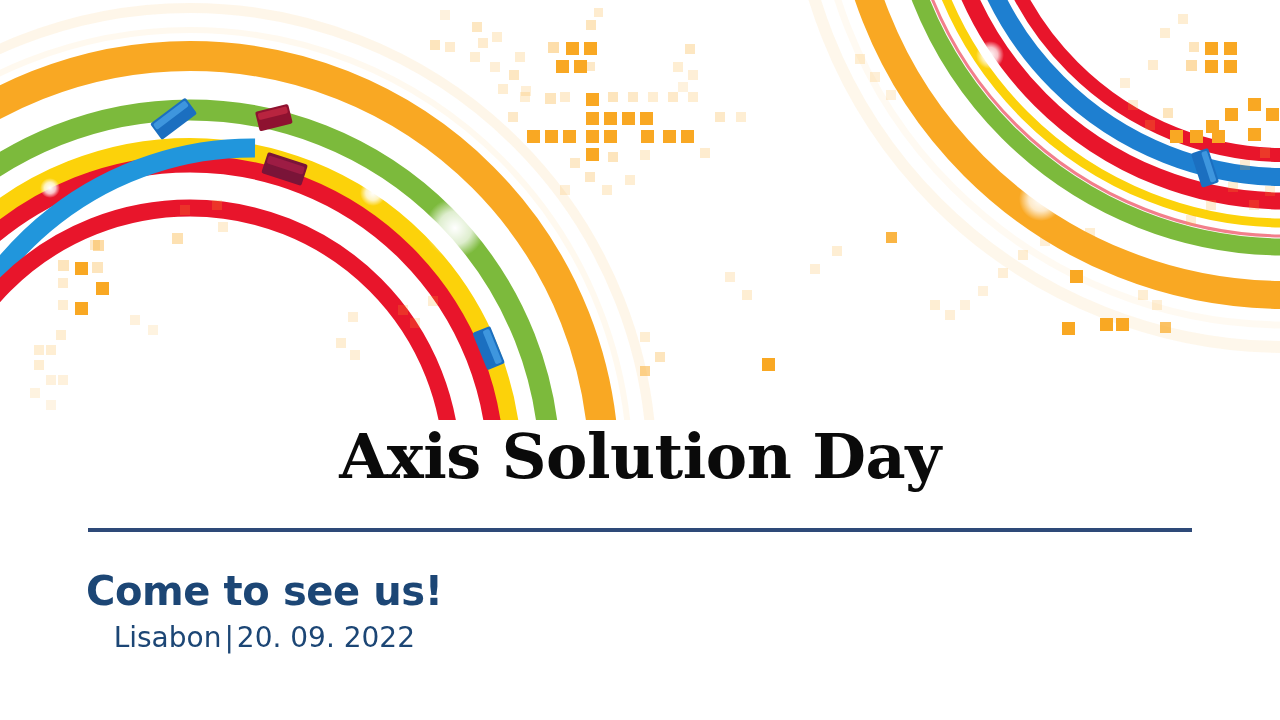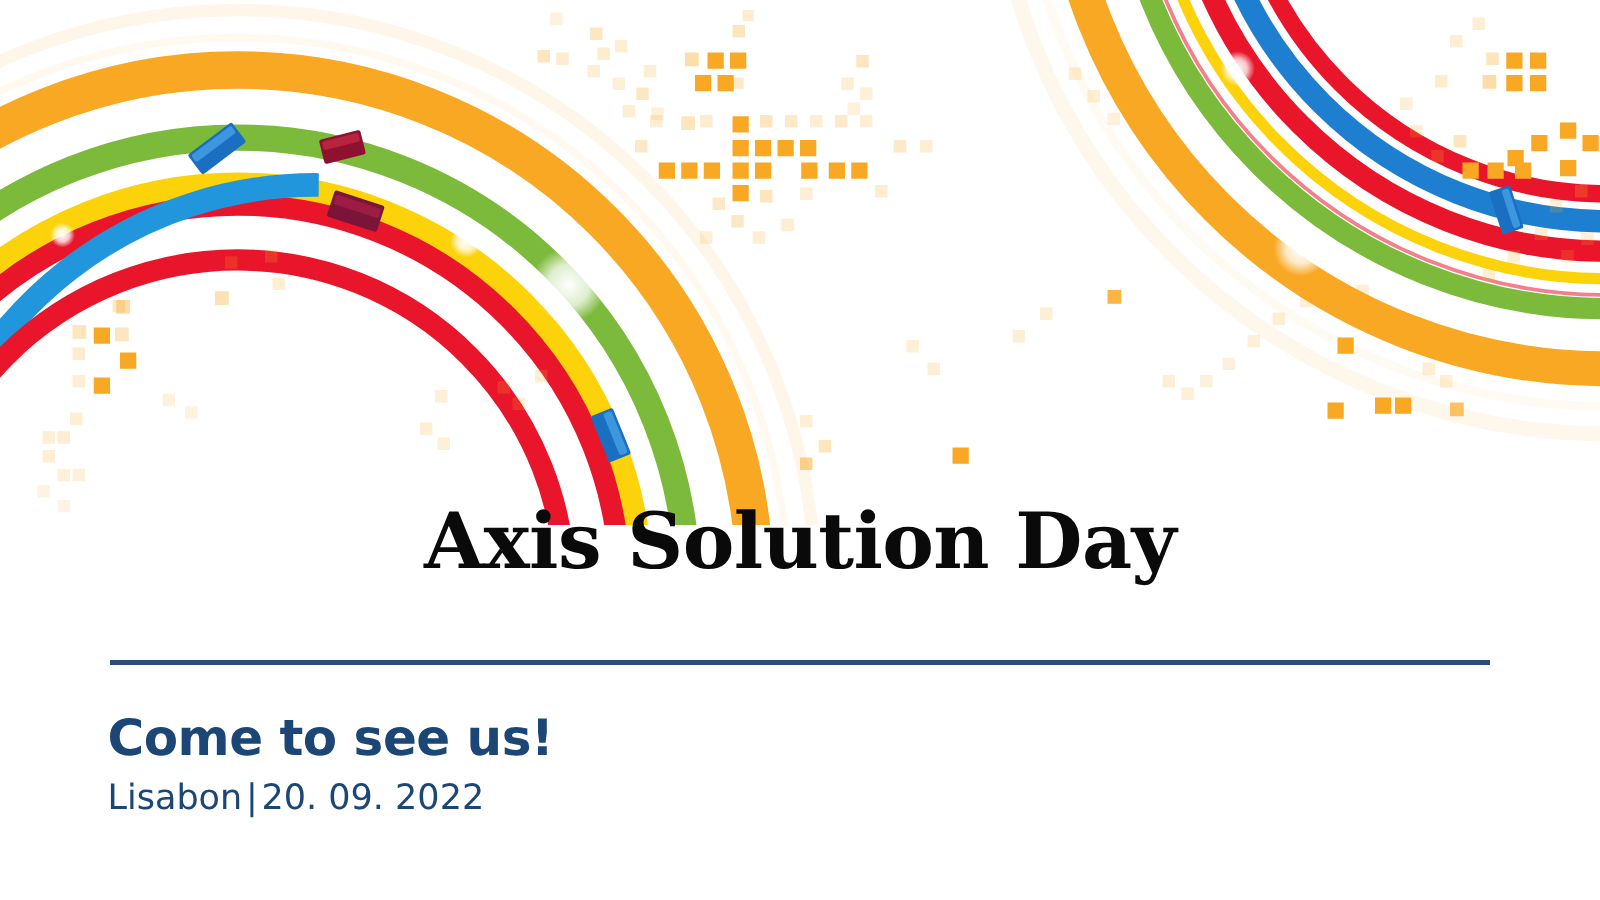--- a/index.html
+++ b/index.html
@@ -31,21 +31,21 @@
     pointer-events: none;
   }
   .graphics svg {
     display: block;
   }
 
   
   .title-wrap {
     position: absolute;
     left: 0;
-    top: 400px;
+    top: 424px;
     width: 1280px;
     text-align: center;
   }
   .main-title {
     font-family: "DejaVu Serif", "Liberation Serif", serif;
     font-weight: bold;
     font-size: 62px;
     letter-spacing: -0.5px;
     color: #0a0a0a;
     line-height: 1.05;
@@ -87,20 +87,21 @@
     white-space: nowrap;
   }
   .cta-sub {
     font-family: "DejaVu Sans", "Liberation Sans", sans-serif;
     font-weight: normal;
     font-size: 28px;
     color: #1c4675;
     line-height: 1.2;
     margin: 8px 0 0 0;
     white-space: nowrap;
+    text-align: center;
   }
   .cta-sub .sep {
     padding: 0 3px;
   }
 </style>
 </head>
 <body>
 
 <div id="slide">
 

